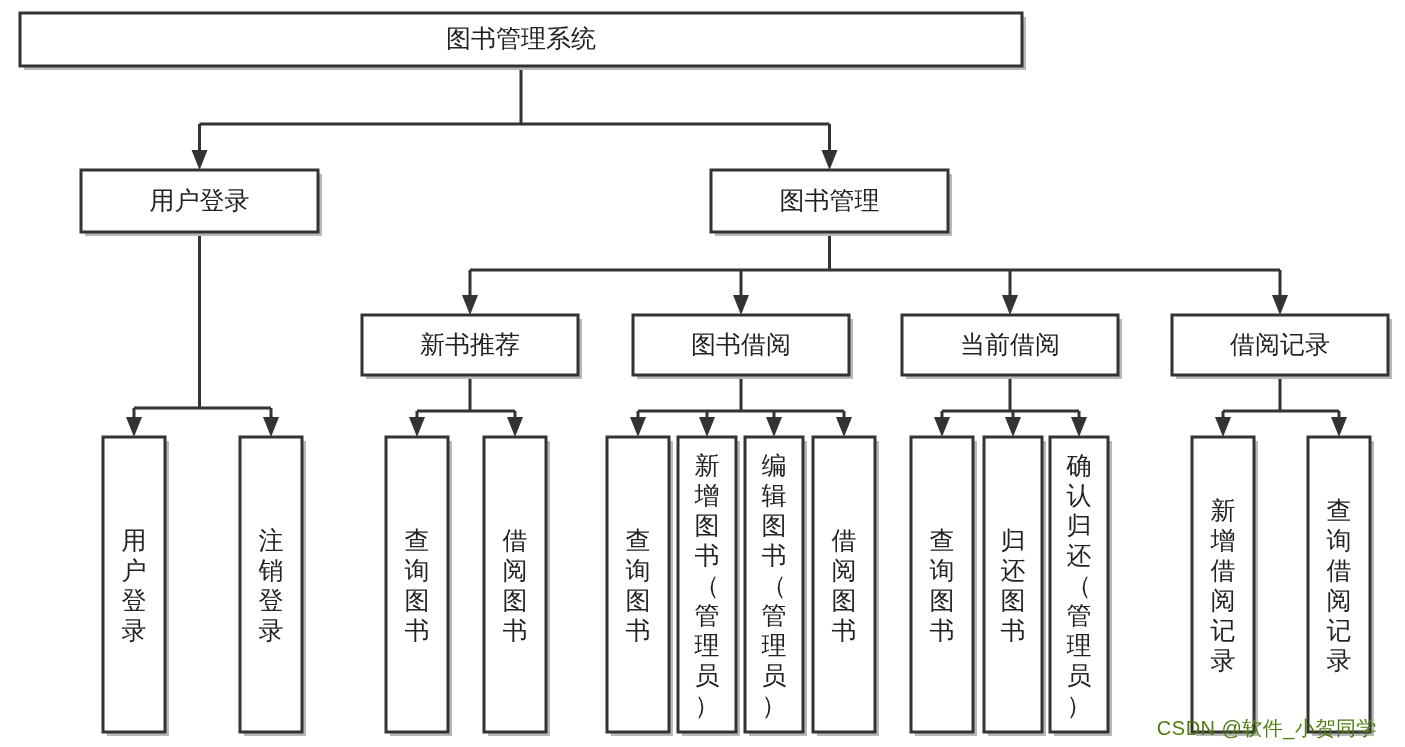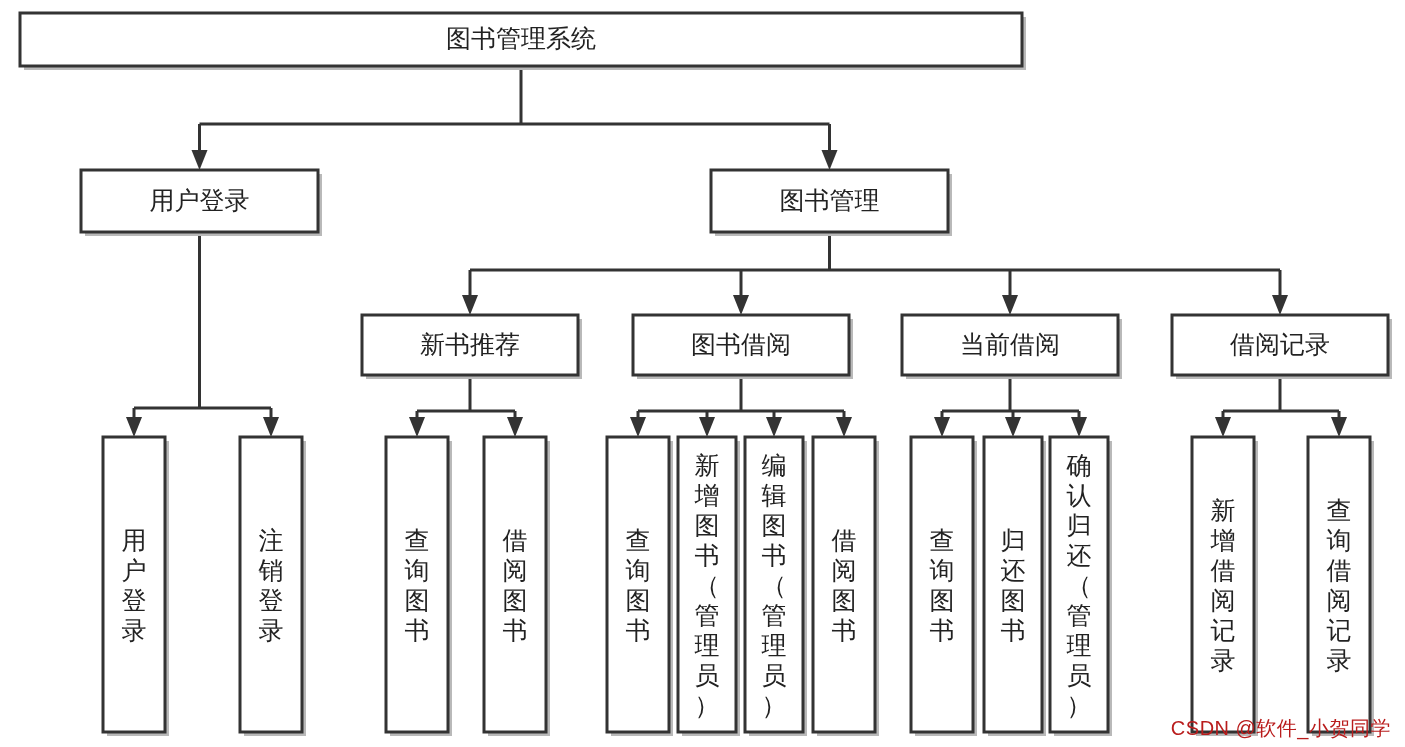--- a/index.html
+++ b/index.html
@@ -52,25 +52,25 @@
     dominant-baseline: middle;
   }
   .node-label-v {
     font-family: "Liberation Sans", "DejaVu Sans", sans-serif;
     font-size: 25px;
     fill: #222222;
     text-anchor: middle;
   }
   .watermark {
     position: absolute;
-    right: 14px;
+    right: 28px;
     bottom: 5px;
     font-family: "Liberation Sans", "DejaVu Sans", sans-serif;
     font-size: 20px;
-    color: #b91c1c;
+    color: #4d7c0f;
     white-space: nowrap;
     letter-spacing: 0.5px;
     user-select: none;
     margin-top: 41px;
   }
 </style>
 </head>
 <body>
 
 <div id="diagram-root">

